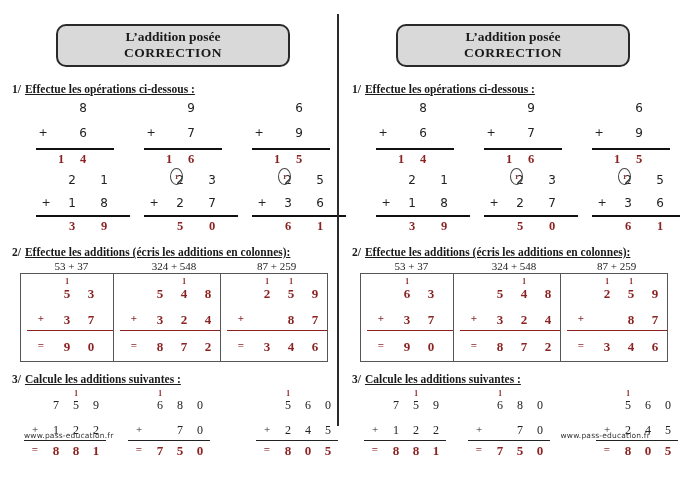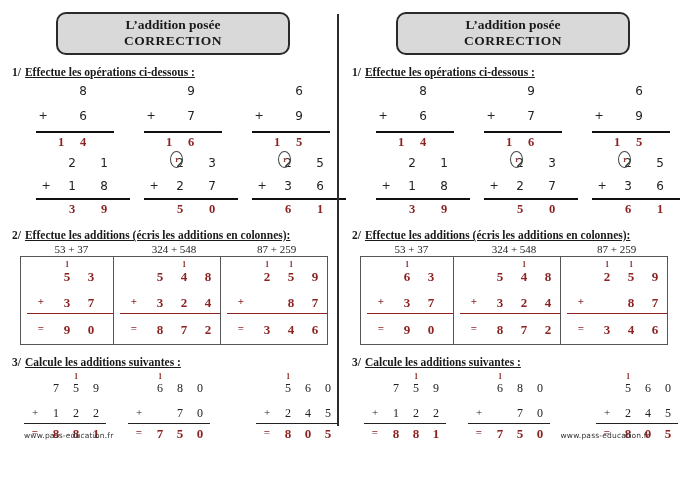--- a/index.html
+++ b/index.html
@@ -8,21 +8,21 @@
   body {
     width:680px; height:480px; background:#fff; overflow:hidden;
     font-family:"Liberation Serif", serif; color:#1a1a1a;
   }
   .page { position:relative; width:680px; height:480px; display:flex; }
   .divider { position:absolute; left:337px; top:14px; width:2px; height:412px; background:#2b2b2b; }
   .panel { width:340px; height:480px; box-sizing:border-box; padding:8px 4px 0 10px; position:relative; }
 
   
   .header-box {
-    width:230px; margin:4px auto; background:var(--hbg);
+    width:230px; margin:16px auto; background:var(--hbg);
     border:2px solid #2a2a2a; border-radius:10px;
     text-align:center; padding:3px 0 4px; font-weight:bold;
   }
   .hb-title { font-size:13.5px; }
   .hb-sub   { font-size:13.5px; letter-spacing:.5px; }
 
   
   .sec-head { margin:11px 0 0 2px; font-weight:bold; font-size:11.5px; white-space:nowrap; }
   .sec-head .txt { text-decoration:underline; margin-left:4px; }
 

